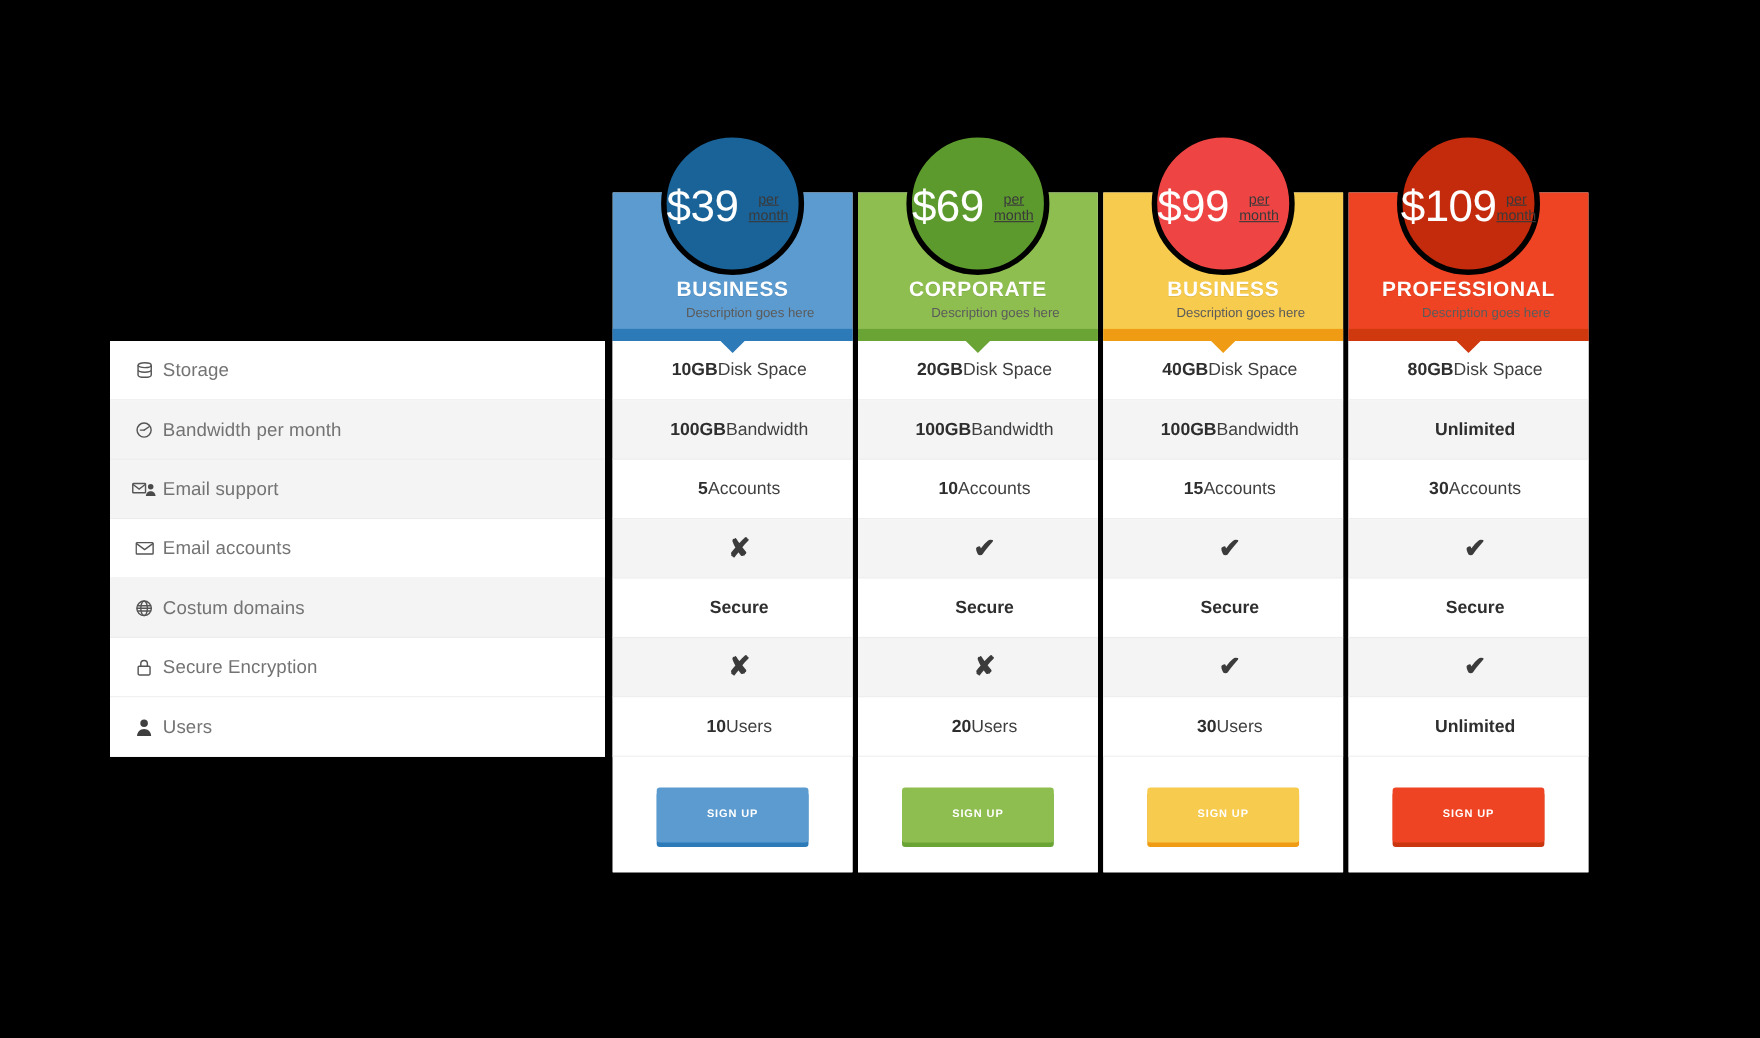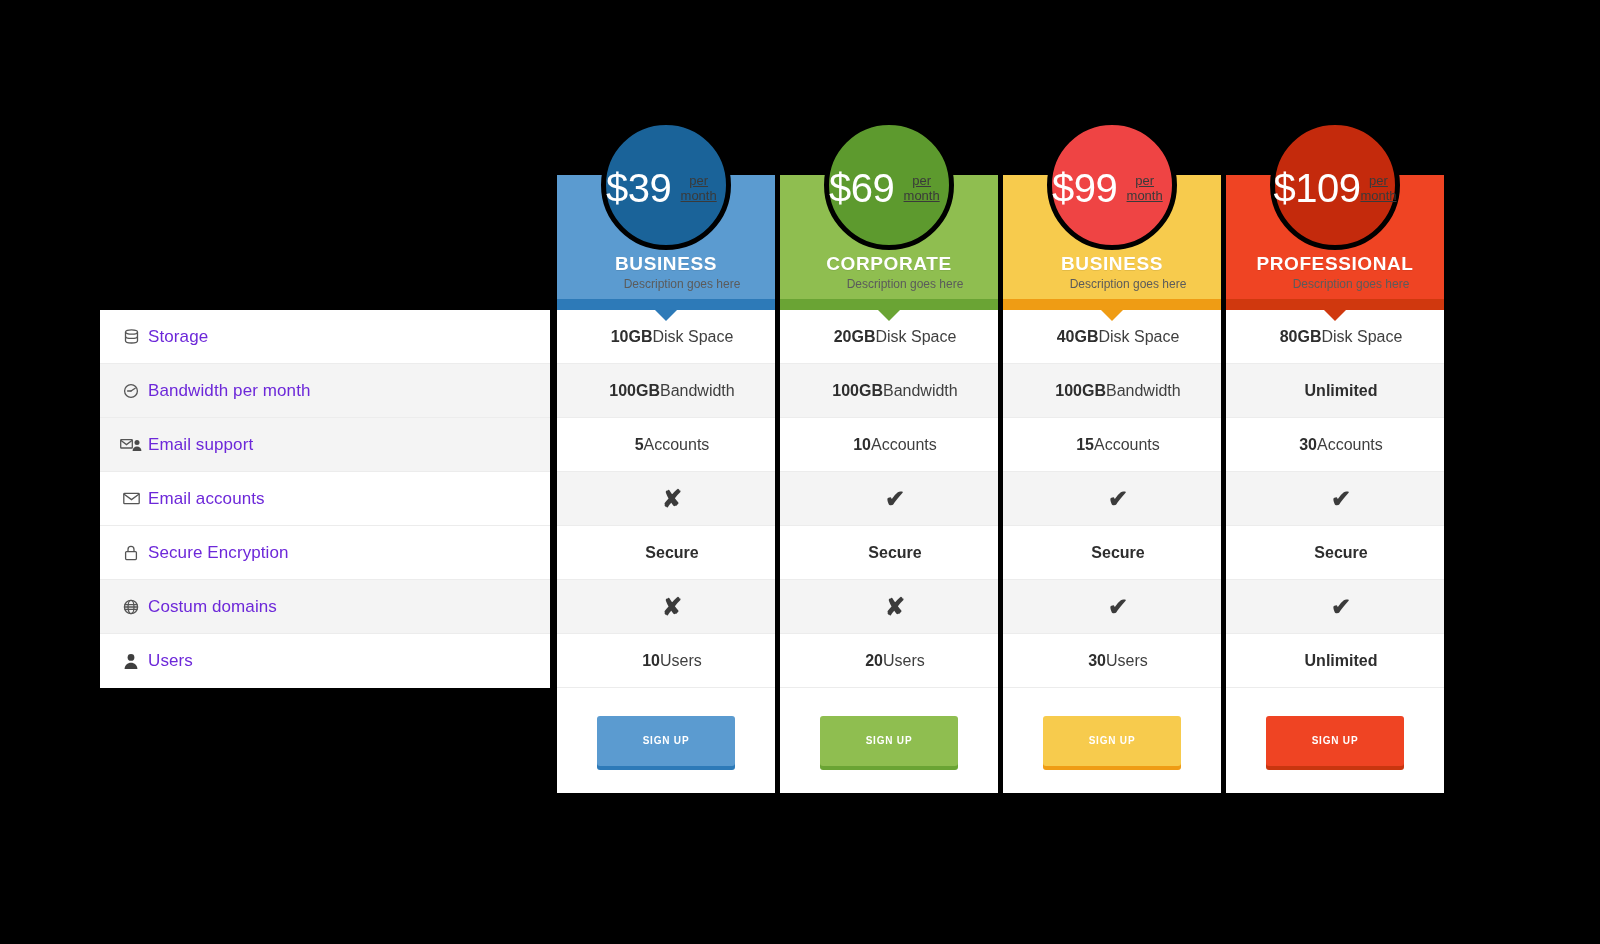--- a/index.html
+++ b/index.html
@@ -44,21 +44,21 @@
     flex: 0 0 22px;
     display: flex;
     align-items: center;
     justify-content: center;
     color: #555555;
     margin-right: 6px;
   }
   .feat-icon svg { display: block; }
   .feat-label {
     font-size: 17px;
-    color: #6d28d9;
+    color: #737373;
     font-weight: 400;
     letter-spacing: 0.1px;
   }
 
   
   .plan {
     position: absolute;
     top: 175px;
     width: 218px;
     background: #ffffff;
@@ -221,38 +221,38 @@
       </div>
       <div class="feature-row">
         <span class="feat-icon">
           <svg width="17" height="13" viewBox="0 0 17 13">
             <rect x="0.8" y="1.3" width="15.4" height="10.4" rx="0.8" fill="none" stroke="#555" stroke-width="1.3"></rect>
             <path d="M0.8 2 L8.5 7.6 L16.2 2" fill="none" stroke="#555" stroke-width="1.3"></path>
           </svg>
         </span>
         <span class="feat-label">Email accounts</span>
       </div>
-      <div class="feature-row">
-        <span class="feat-icon">
-          <svg width="14" height="16" viewBox="0 0 14 16">
-            <rect x="1.6" y="6.6" width="10.8" height="8" rx="1" fill="none" stroke="#555" stroke-width="1.3"></rect>
-            <path d="M4 6.6V4.4a3 3 0 0 1 6 0v2.2" fill="none" stroke="#555" stroke-width="1.3"></path>
-          </svg>
-        </span>
-        <span class="feat-label">Secure Encryption</span>
-      </div>
       <div class="feature-row alt">
         <span class="feat-icon">
           <svg width="16" height="16" viewBox="0 0 16 16">
             <circle cx="8" cy="8" r="6.6" fill="none" stroke="#555" stroke-width="1.3"></circle>
             <ellipse cx="8" cy="8" rx="3" ry="6.6" fill="none" stroke="#555" stroke-width="1.3"></ellipse>
             <path d="M1.6 5.6h12.8M1.6 10.4h12.8M1.4 8h13.2" fill="none" stroke="#555" stroke-width="1.3"></path>
           </svg>
         </span>
         <span class="feat-label">Costum domains</span>
+      </div>
+      <div class="feature-row">
+        <span class="feat-icon">
+          <svg width="14" height="16" viewBox="0 0 14 16">
+            <rect x="1.6" y="6.6" width="10.8" height="8" rx="1" fill="none" stroke="#555" stroke-width="1.3"></rect>
+            <path d="M4 6.6V4.4a3 3 0 0 1 6 0v2.2" fill="none" stroke="#555" stroke-width="1.3"></path>
+          </svg>
+        </span>
+        <span class="feat-label">Secure Encryption</span>
       </div>
       <div class="feature-row">
         <span class="feat-icon">
           <svg width="14" height="16" viewBox="0 0 14 16">
             <circle cx="7" cy="4.4" r="3.4" fill="#3f3f3f"></circle>
             <path d="M0.6 16c0-3.7 2.9-6.3 6.4-6.3s6.4 2.6 6.4 6.3z" fill="#3f3f3f"></path>
           </svg>
         </span>
         <span class="feat-label">Users</span>
       </div>

